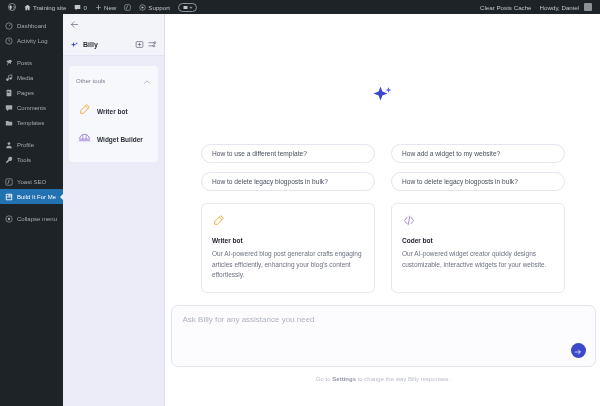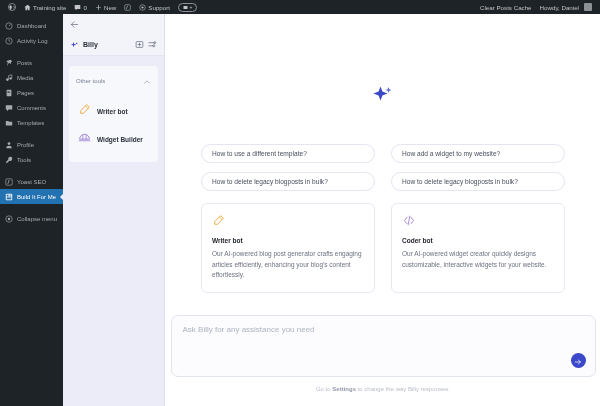--- a/index.html
+++ b/index.html
@@ -161,21 +161,21 @@
   }
   .ic-icon { margin-bottom: 6px; display: block; }
   .ic-title {
     font-size: 6.5px; font-weight: bold; color: #22252e;
     margin-bottom: 5px;
   }
   .ic-desc {
     font-size: 6.5px; color: #6d7181; line-height: 1.65;
   }
   .composer {
-    margin-top: 22px;
+    margin-top: 12px;
     width: 425px; height: 62px;
     border: 1px solid #e0e3f0;
     border-radius: 7px;
     background: #fcfcfe;
     position: relative;
     padding: 9px 11px;
     cursor: text;
   }
   .composer-ph {
     font-size: 8px; color: #aeb2c2;

